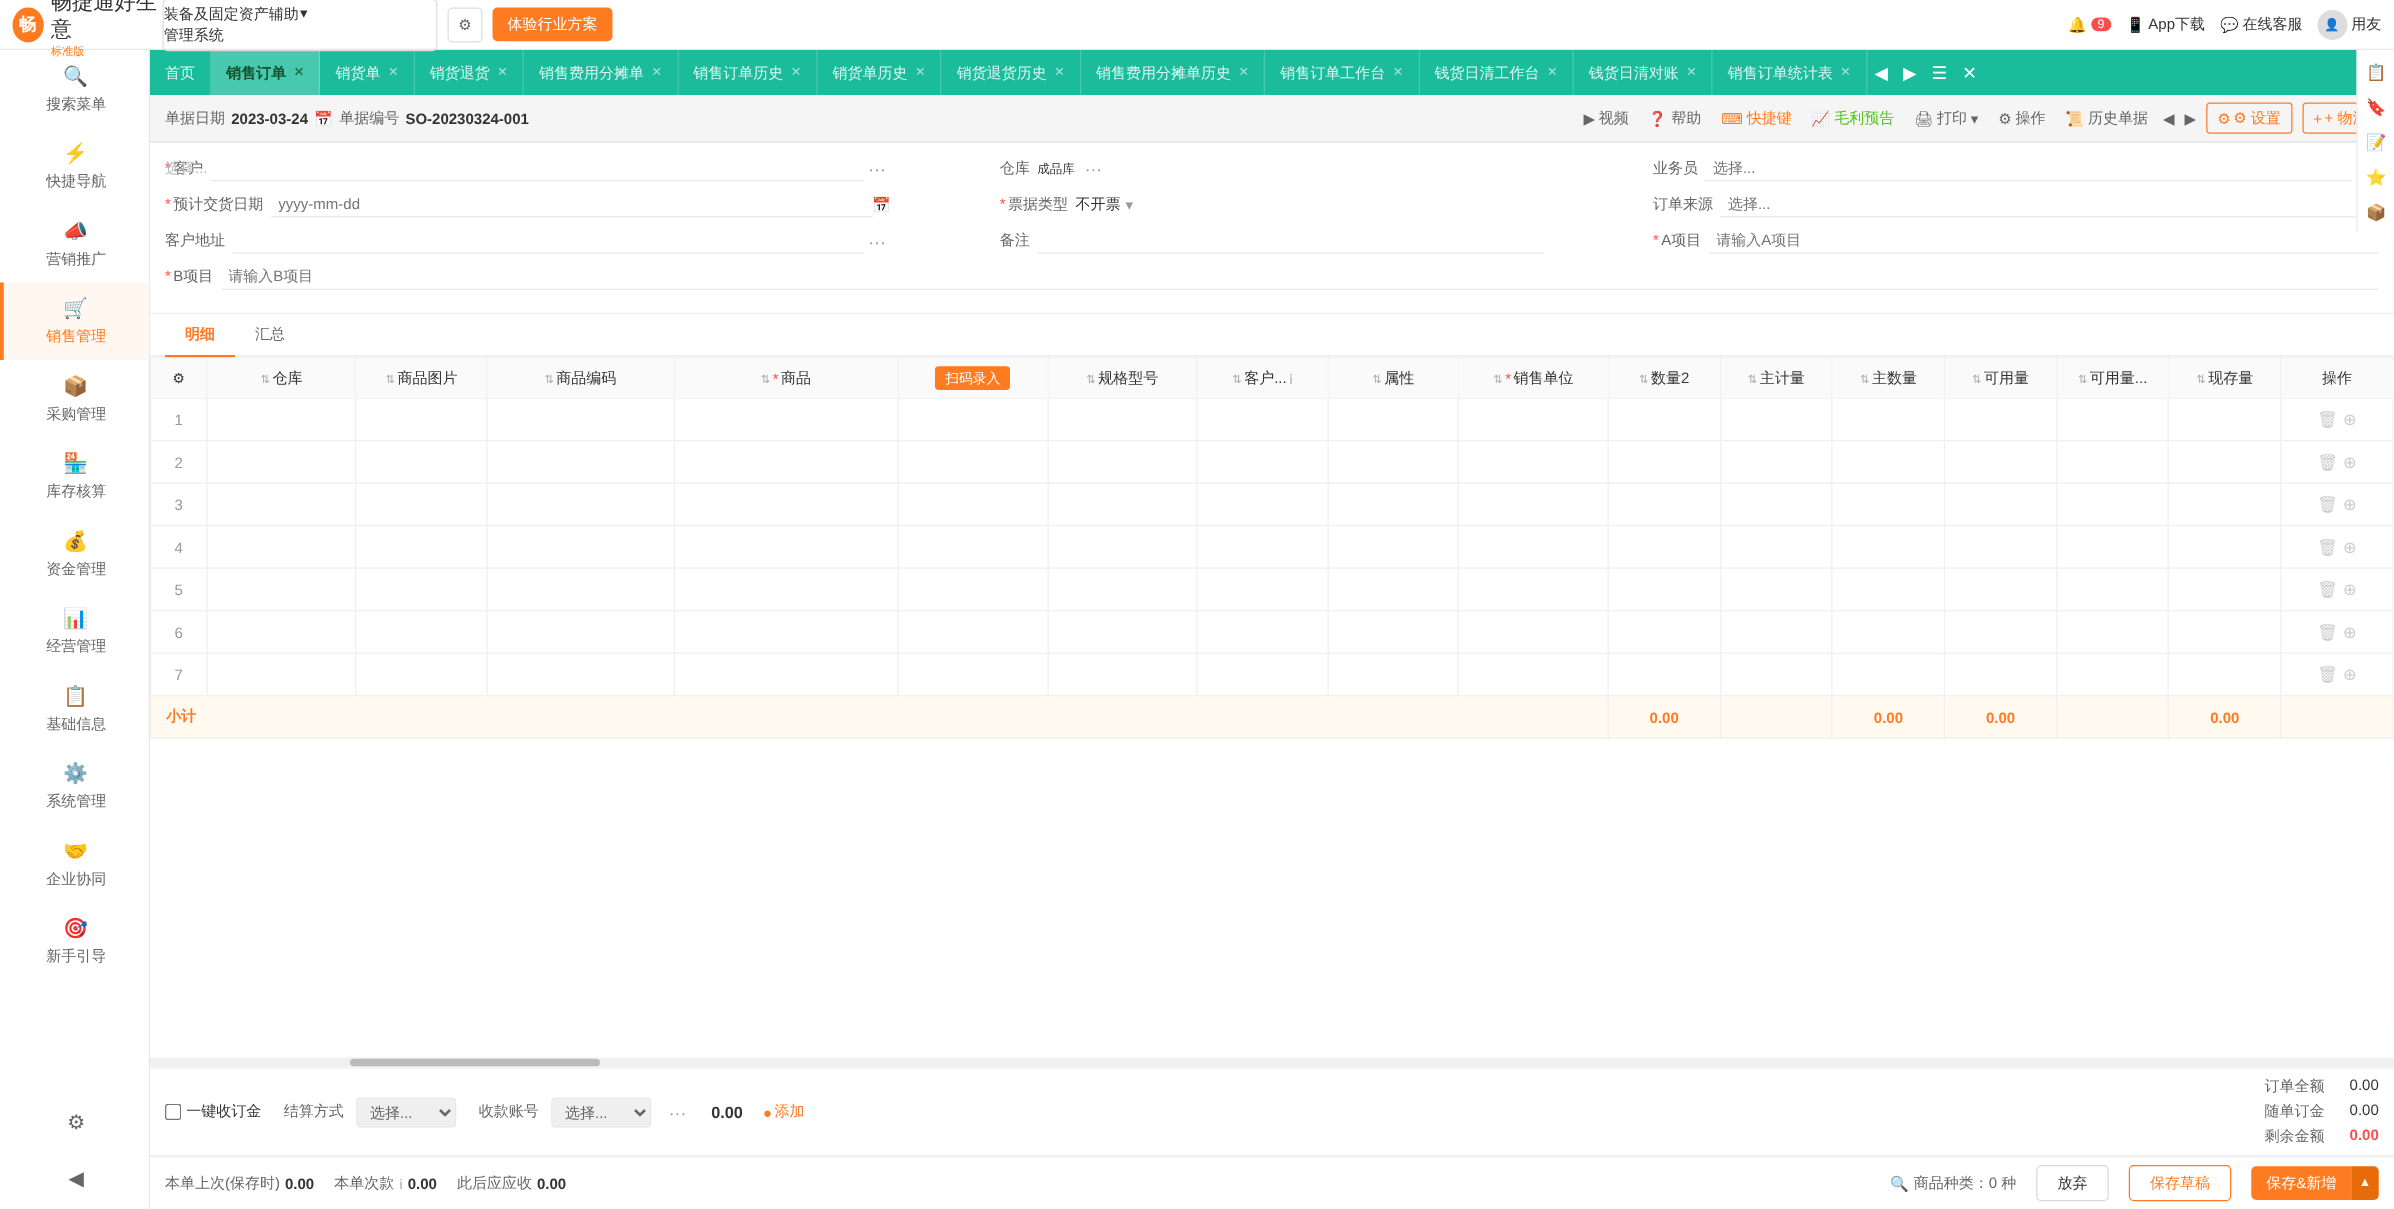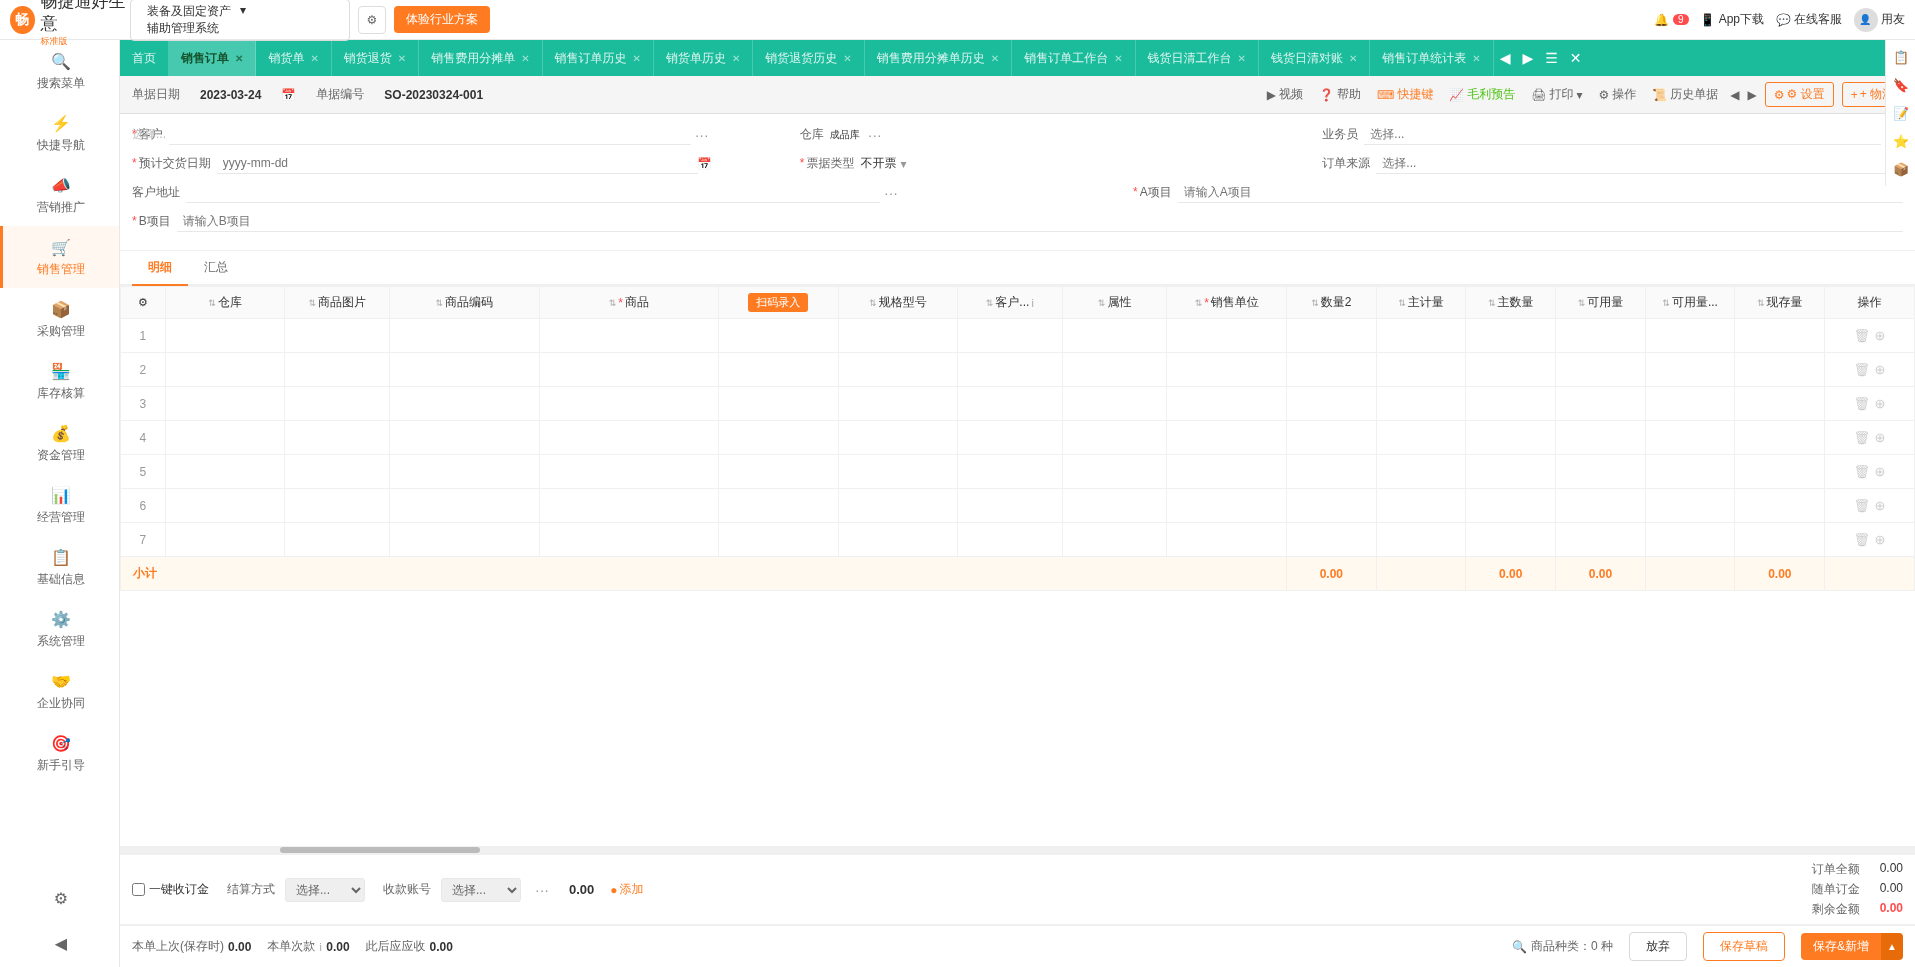--- a/index.html
+++ b/index.html
@@ -35,21 +35,21 @@
       font-weight: bold;
       margin-right: 6px;
     }
     .logo-text { font-size: 17px; color: #333; line-height: 1.3; }
     .logo-sub { font-size: 9px; color: #ff7b22; }
     .system-selector {
       display: flex;
       align-items: flex-start;
       border: 1px solid #ddd;
       border-radius: 4px;
-      padding: 3px 16px;
+      padding: 3px 0;
       cursor: pointer;
       margin-right: 8px;
       font-size: 12px;
       color: #333;
       flex: 1;
       max-width: 220px;
     }
     .system-selector span { flex: 1; }
     .gear-btn {
       width: 28px;
@@ -201,21 +201,21 @@
       margin: 0;
     }
 
     
     .form-toolbar {
       background: #f5f5f5;
       border-bottom: 1px solid #e0e0e0;
       padding: 6px 12px;
       display: flex;
       align-items: center;
-      gap: 20px;
+      gap: 5px;
       flex-wrap: wrap;
     }
     .form-toolbar-label { color: #666; font-size: 12px; }
     .form-toolbar-value { color: #333; font-size: 12px; font-weight: bold; }
     .toolbar-right {
       margin-left: auto;
       display: flex;
       align-items: center;
       gap: 8px;
     }
@@ -754,20 +754,24 @@
           </div>
         </div>
 
         <div class="form-row">
           <div class="form-field" style="flex:2">
             <span class="form-label">客户地址</span>
             <input class="form-input" type="text" style="">
             <span class="dots-btn">···</span>
           </div>
           <div style="flex:0.3"></div>
+          <div class="form-field" style="flex:1.5">
+            <span class="form-label">备注</span>
+            <input class="form-input" type="text" style="">
+          </div>
           <div style="flex:0.3"></div>
           <div class="form-field" style="flex:2">
             <span class="form-label required">A项目</span>
             <input class="form-input" type="text" placeholder="请输入A项目" style="color: rgb(187, 187, 187);">
           </div>
         </div>
 
         <div class="form-row">
           <div class="form-field" style="flex:2">
             <span class="form-label required">B项目</span>

